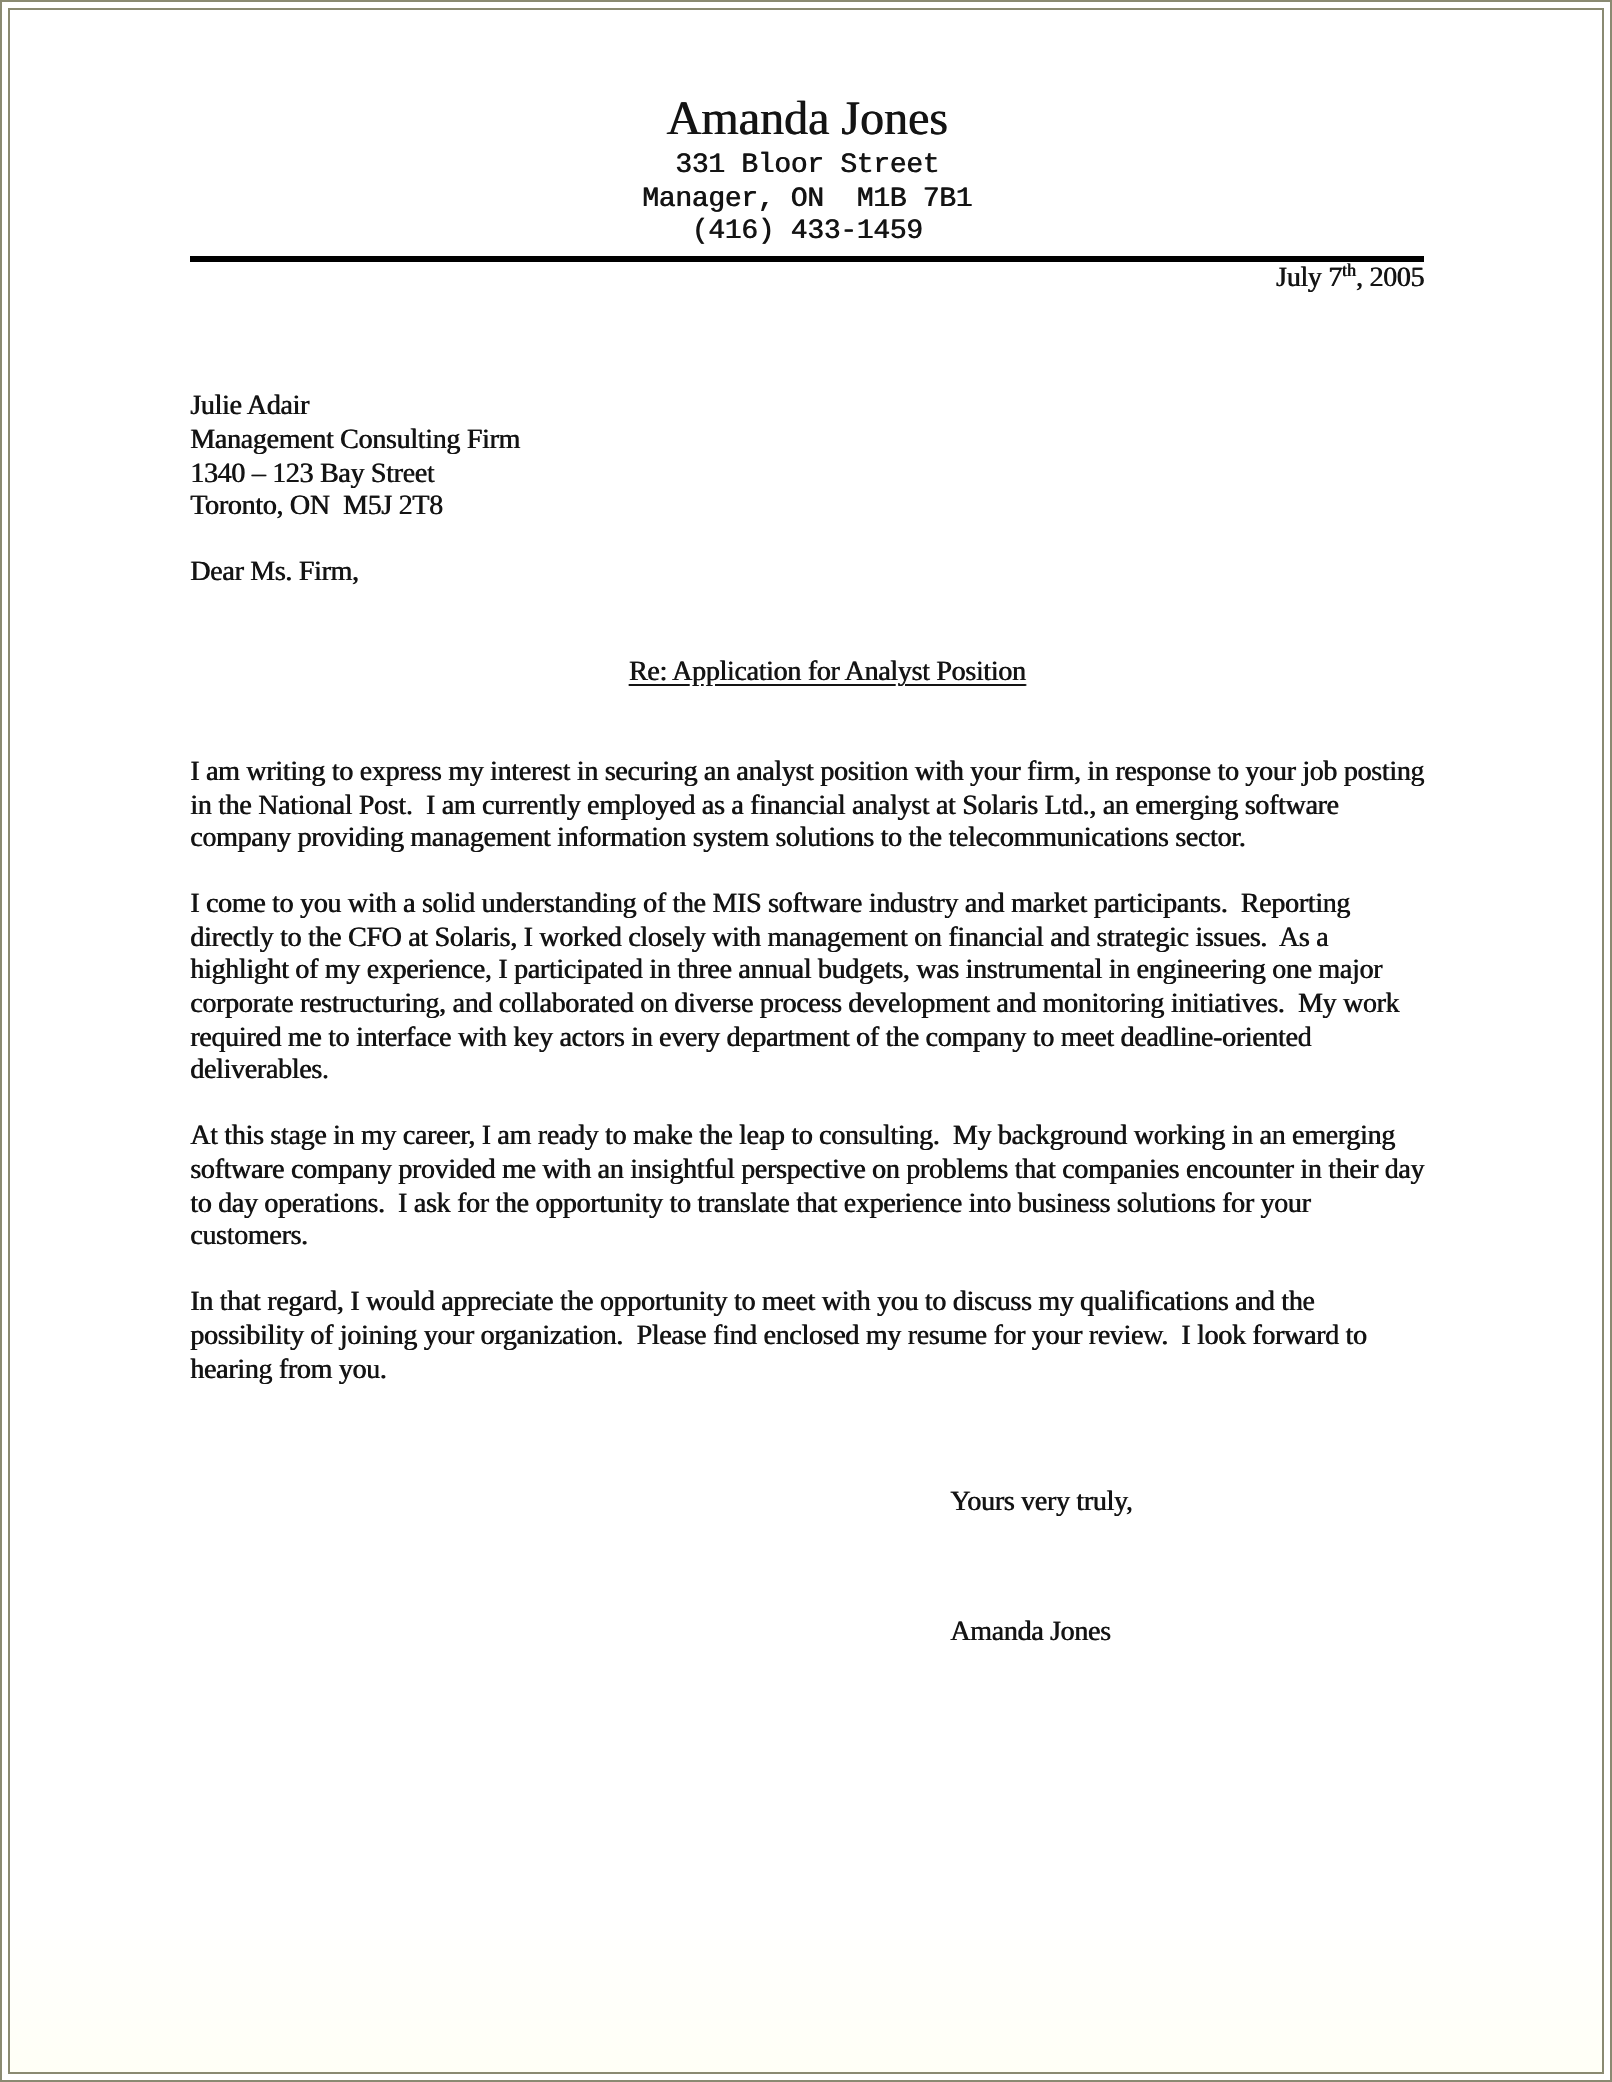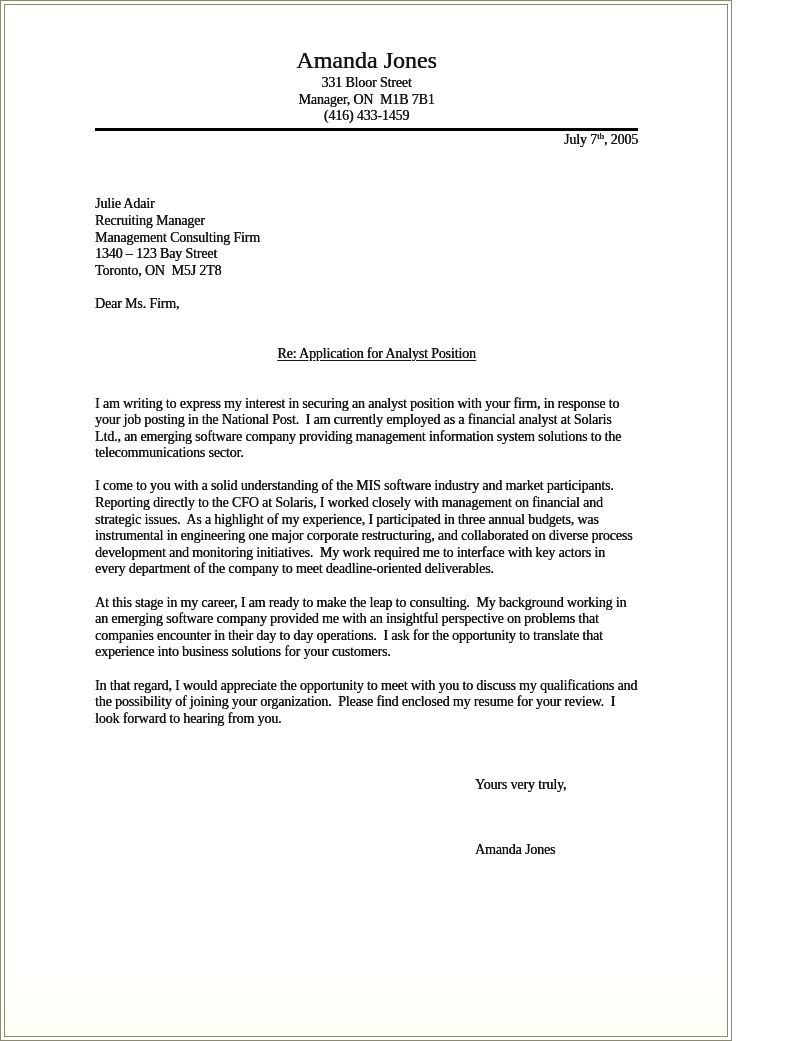--- a/index.html
+++ b/index.html
@@ -1,19 +1,19 @@
 <!DOCTYPE html>
 <html style="--page-bg: #ffffff; --border-color: #8a8a72; --rule-color: #000000; --text-color: #141414;"><head>
 <meta charset="utf-8">
 <style>
   html, body { margin: 0; padding: 0; background: #ffffff; }
 
   .page {
     position: relative;
-    width: 732px;
+    width: 806px;
     height: 1041px;
     box-sizing: border-box;
     background: var(--page-bg, #ffffff);
     border: 1px solid var(--border-color, #8a8a72);
     font-family: "Liberation Serif", "DejaVu Serif", serif;
     color: var(--text-color, #141414);
     overflow: hidden;
   }
 
   .page-inner {
@@ -34,21 +34,21 @@
   }
 
   .letterhead { text-align: center; }
   .letterhead-name {
     font-size: 24px;
     line-height: 26px;
     letter-spacing: 0;
     white-space: pre-wrap;
     text-shadow: 0.4px 0 0 currentColor;
   }
-  .letterhead-lines { margin-top: 2px; }
+  .letterhead-lines { margin-top: 2px; font-family: Liberation Mono, monospace; }
 
   .rule {
     height: 3px;
     background: var(--rule-color, #000000);
     margin-top: 3px;
   }
 
   .date-line { text-align: right; margin-top: 1px; }
   .date-line sup {
     font-size: 9px;
@@ -89,21 +89,20 @@
         <div class="txt">(416) 433-1459</div>
       </div>
     </div>
 
     <div class="rule"></div>
 
     <div class="date-line txt"><span>July 7</span><sup>th</sup><span>, 2005</span></div>
 
     <div class="recipient">
       <div class="txt">Julie Adair</div>
-      <div class="txt">Recruiting Manager</div>
       <div class="txt">Management Consulting Firm</div>
       <div class="txt">1340 – 123 Bay Street</div>
       <div class="txt">Toronto, ON  M5J 2T8</div>
     </div>
 
     <div class="salutation txt">Dear Ms. Firm,</div>
 
     <div class="subject-line txt">
       <span class="subject-text">Re: Application for Analyst Position</span>
     </div>

